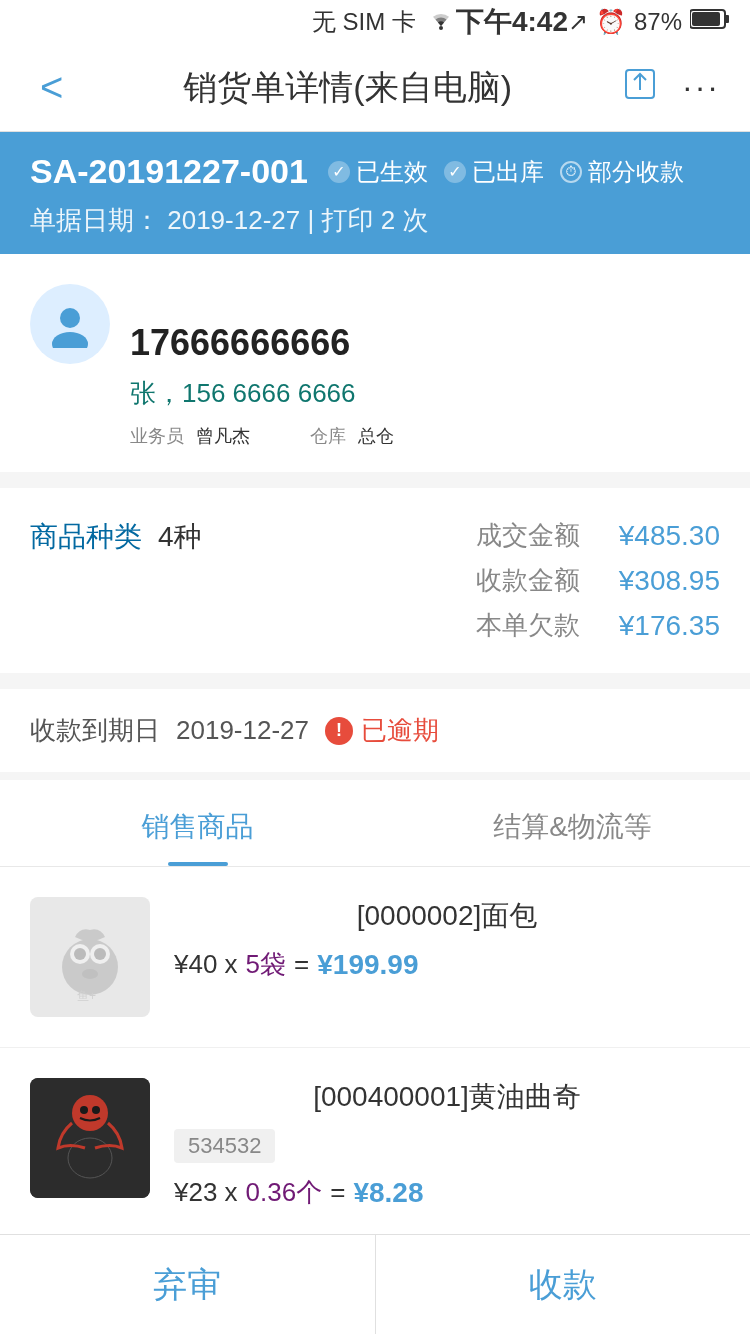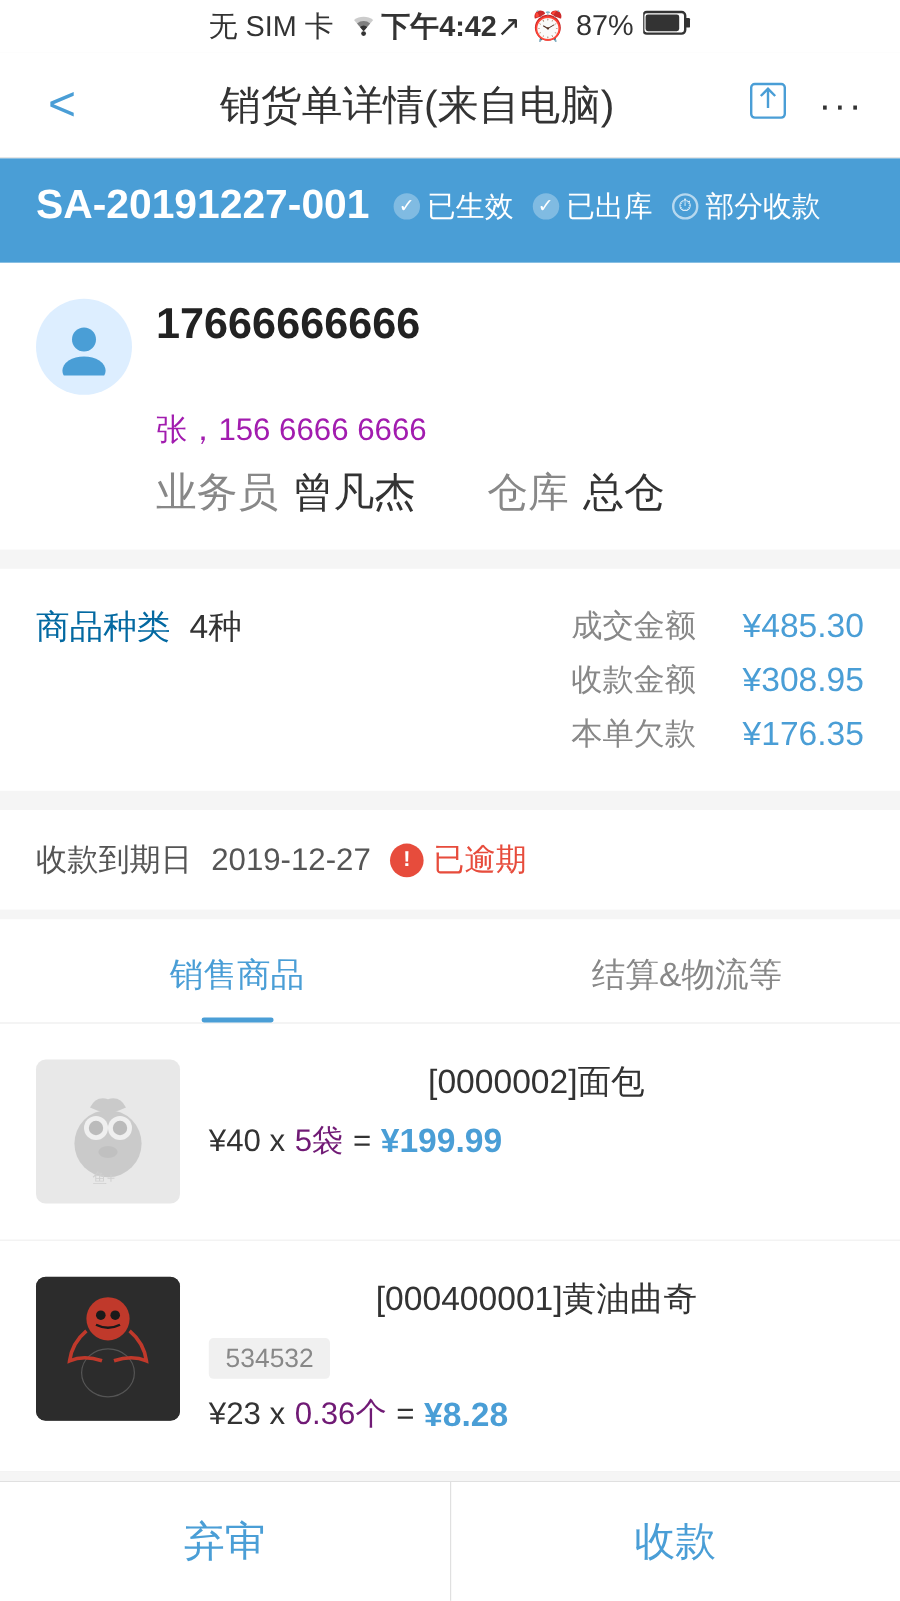--- a/index.html
+++ b/index.html
@@ -12,27 +12,27 @@
       font-size: 28px;
       color: #333;
     }
 
     
     .status-bar {
       height: 44px;
       background: #fff;
       display: flex;
       align-items: center;
-      justify-content: center;
+      justify-content: flex-end;
       padding: 0 20px;
       font-size: 24px;
       font-weight: 500;
     }
     .status-left { display: flex; align-items: center; gap: 10px; }
-    .status-center { font-size: 24px; font-weight: 600; }
+    .status-center { font-size: 28px; font-weight: 600; }
     .status-right { display: flex; align-items: center; gap: 8px; font-size: 24px; }
 
     
     .nav-bar {
       height: 88px;
       background: #fff;
       display: flex;
       align-items: center;
       justify-content: space-between;
       padding: 0 30px;
@@ -89,21 +89,21 @@
     }
 
     
     .customer-section {
       background: #fff;
       padding: 30px 30px 24px;
       margin-bottom: 16px;
     }
     .customer-top {
       display: flex;
-      align-items: flex-start;
+      align-items: flex-end;
       gap: 20px;
       margin-bottom: 12px;
     }
     .avatar {
       width: 80px;
       height: 80px;
       border-radius: 50%;
       background: #ddeeff;
       display: flex;
       align-items: center;
@@ -112,36 +112,36 @@
       font-size: 40px;
       flex-shrink: 0;
     }
     .customer-name {
       font-size: 36px;
       font-weight: 600;
       color: #222;
     }
     .customer-info {
       font-size: 26px;
-      color: #a21caf;
-      margin-bottom: 12px;
+      color: #0f766e;
       margin-left: 100px;
     }
     .customer-meta {
       display: flex;
       align-items: center;
       gap: 60px;
       margin-left: 100px;
     }
     .meta-item {
       display: flex;
       align-items: center;
       gap: 12px;
-      font-size: 34px;
+      font-size: 18px;
       color: #333;
+      margin-top: 13px;
     }
     .meta-label { color: #888; }
 
     
     .stats-section {
       background: #fff;
       padding: 30px 30px;
       margin-bottom: 16px;
       display: flex;
       justify-content: space-between;
@@ -378,20 +378,27 @@
       <div class="status-tag">
         <div class="status-tag-icon">✓</div>
         <span>已出库</span>
       </div>
       <div class="status-tag">
         <div class="status-tag-icon" style="background:none; border: 2px solid rgba(255,255,255,0.6); font-size:14px;">⏱</div>
         <span>部分收款</span>
       </div>
     </div>
   </div>
+  <div class="banner-date">
+    <span>单据日期：</span>
+    <span>2019-12-27</span>
+    <span>| 打印</span>
+    <span>2</span>
+    <span>次</span>
+  </div>
 </div>
 
 <div class="customer-section">
   <div class="customer-top">
     <div class="avatar">
       <svg width="48" height="48" viewBox="0 0 48 48">
         <circle cx="24" cy="18" r="10" fill="#4A9ED6"></circle>
         <ellipse cx="24" cy="44" rx="18" ry="12" fill="#4A9ED6"></ellipse>
       </svg>
     </div>

